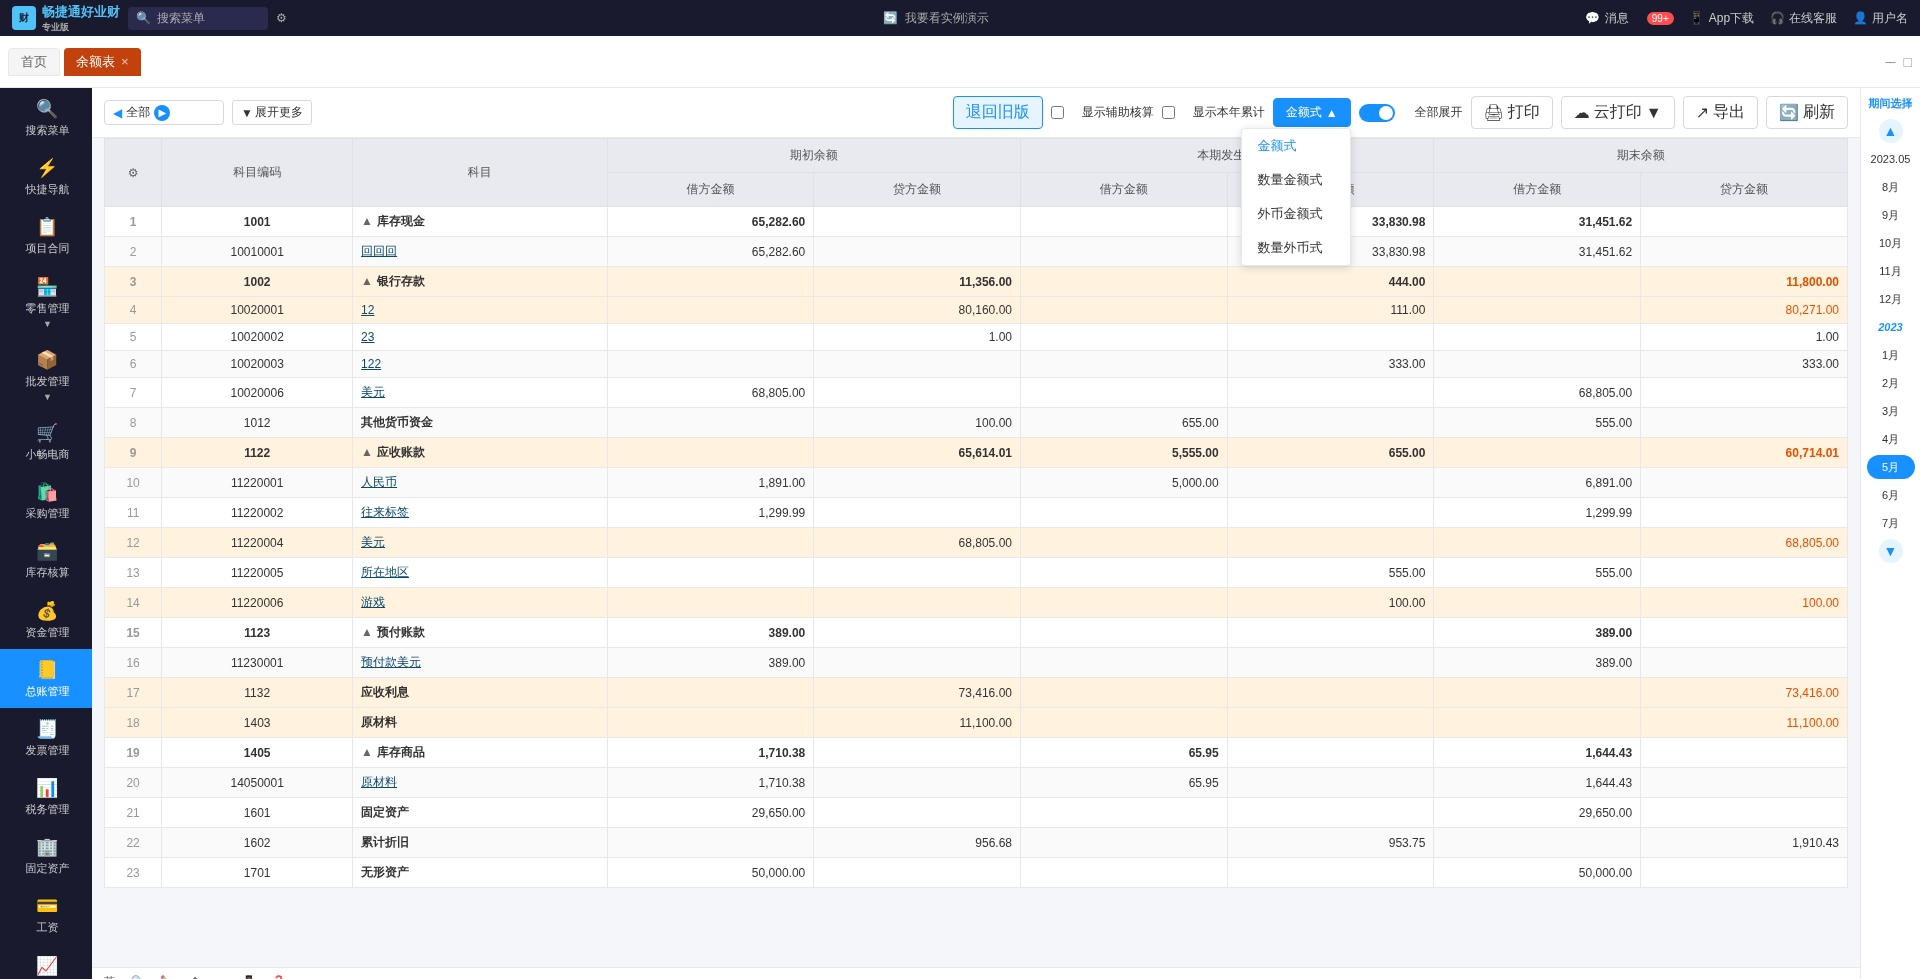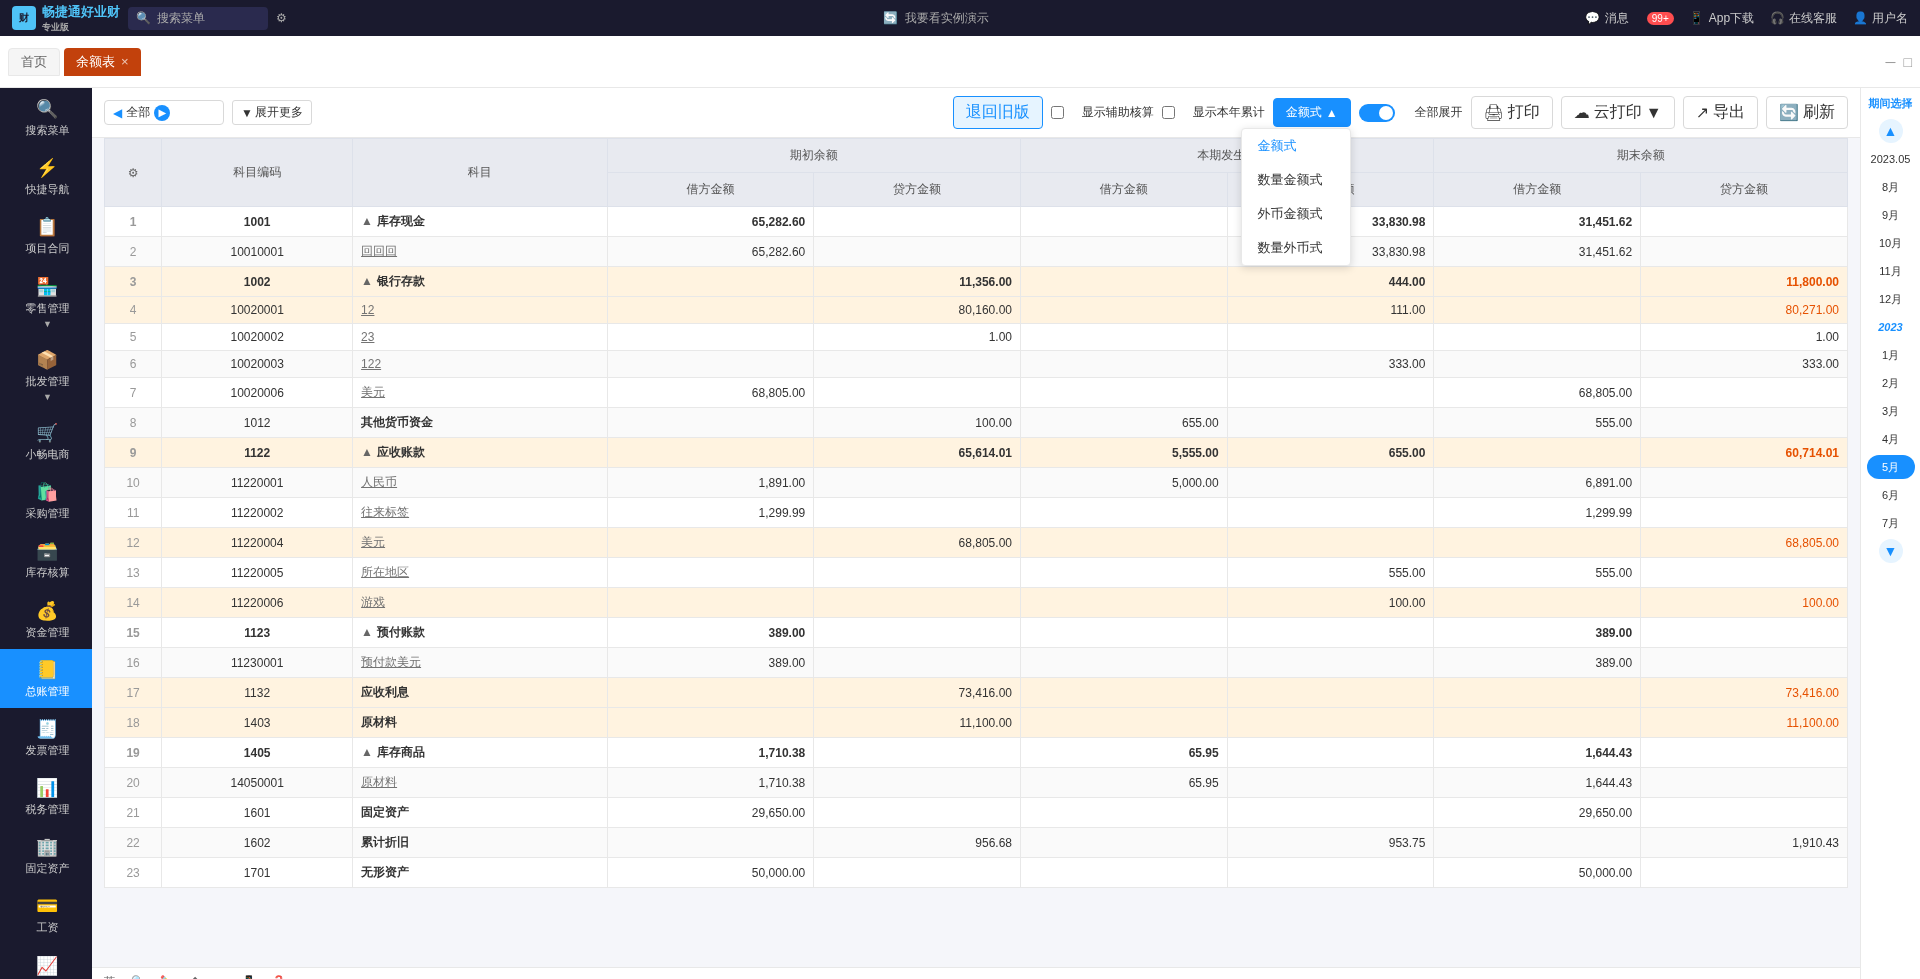--- a/index.html
+++ b/index.html
@@ -92,21 +92,21 @@
     }
     table td {
       padding: 6px 8px; border: 1px solid #e8e8e8; text-align: right; white-space: nowrap;
     }
     table td:nth-child(1) { text-align: center; color: #999; }
     table td:nth-child(2) { text-align: center; }
     table td:nth-child(3) { text-align: left; }
     table tr:nth-child(even) { background: #fafafa; }
     .highlight-row { background: #fff3e0 !important; }
     .highlight-row td:last-child { color: #e65100; }
-    .account-link { color: #737373; text-decoration: underline; cursor: pointer; }
+    .account-link { color: #0c4a6e; text-decoration: underline; cursor: pointer; }
     .parent-row td { font-weight: bold; }
     .parent-row td:nth-child(3) { font-weight: bold; }
     .settings-icon { cursor: pointer; color: #666; }
 
     
     .right-panel {
       width: 60px; background: #fff; border-left: 1px solid #e8e8e8;
       display: flex; flex-direction: column; align-items: center; padding: 8px 4px; gap: 4px;
     }
     .period-label { font-size: 11px; color: #1890ff; font-weight: bold; writing-mode: horizontal-tb; text-align: center; margin-bottom: 4px; }

